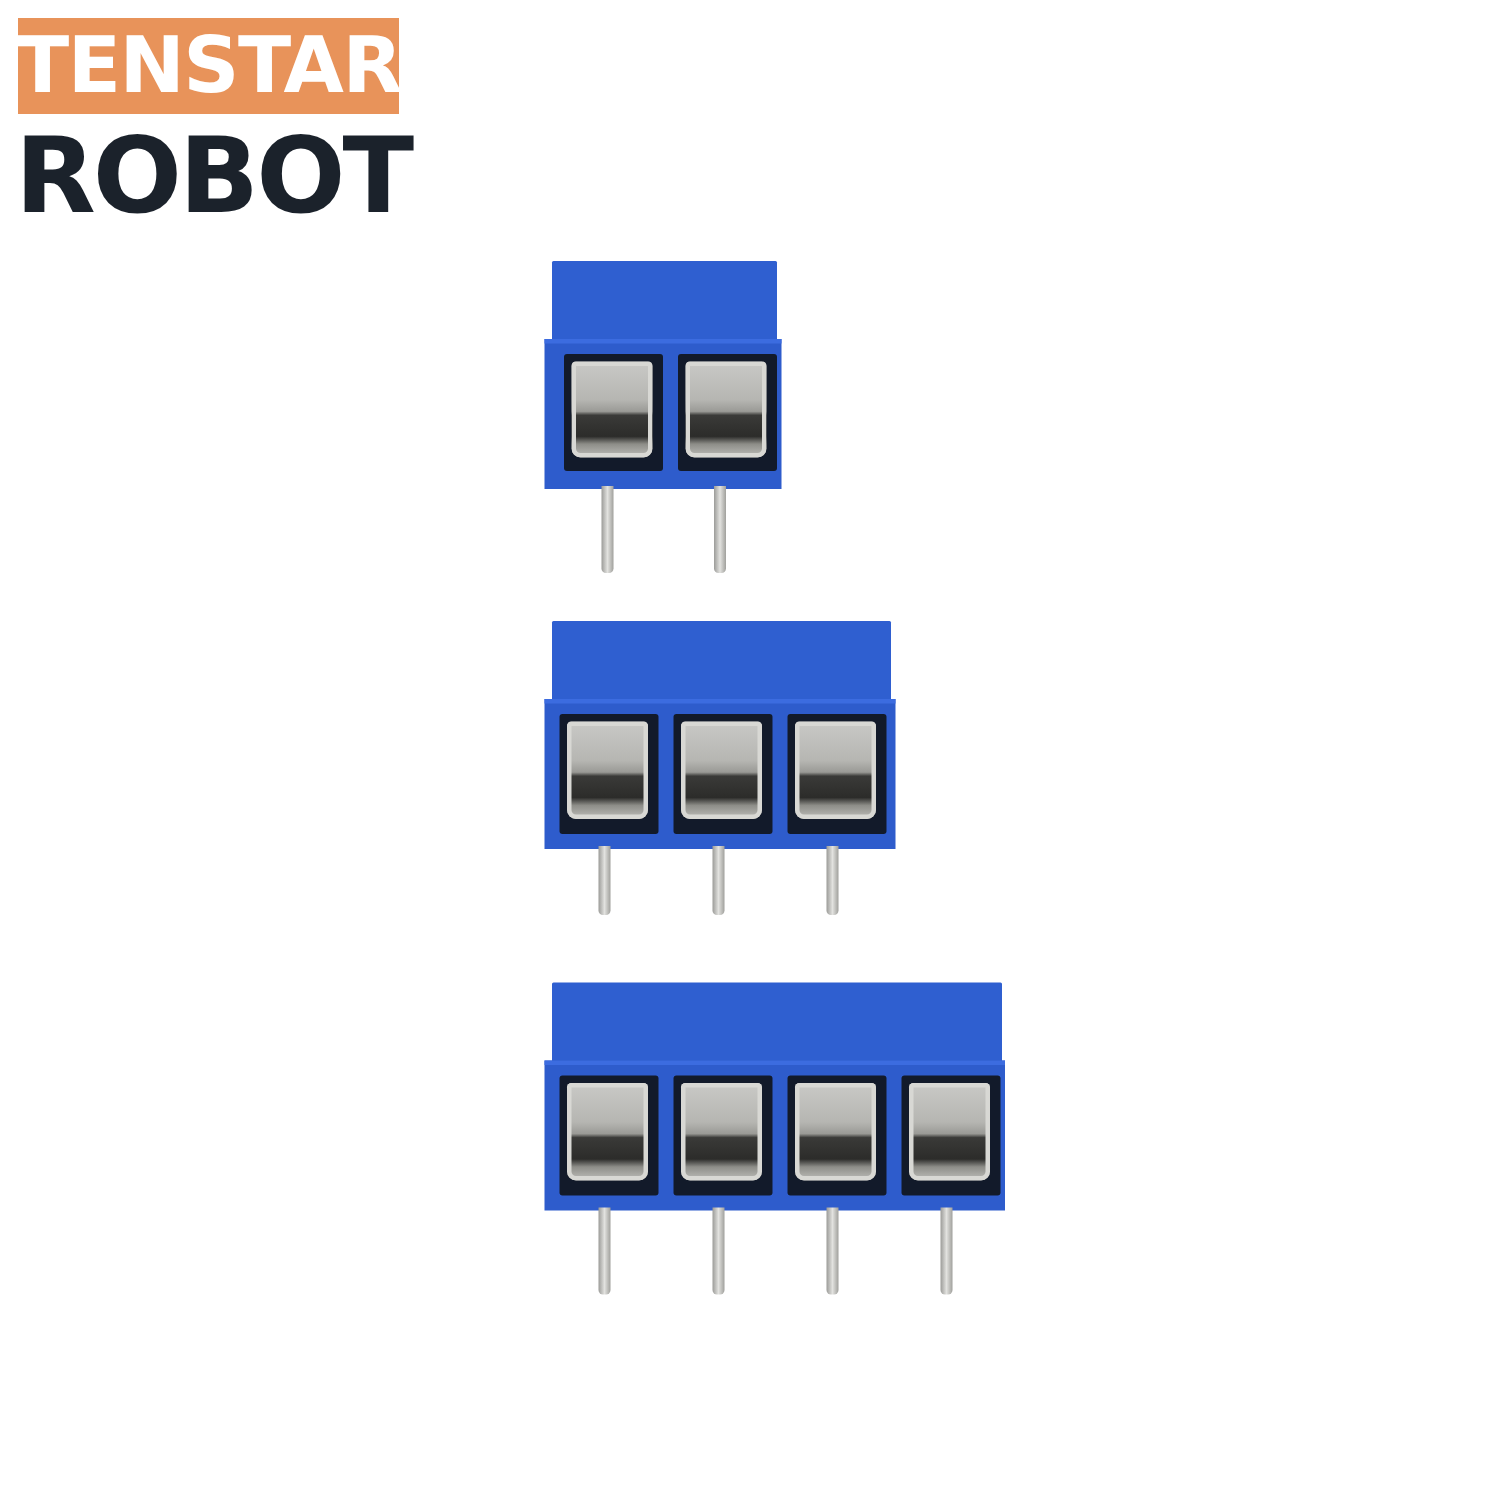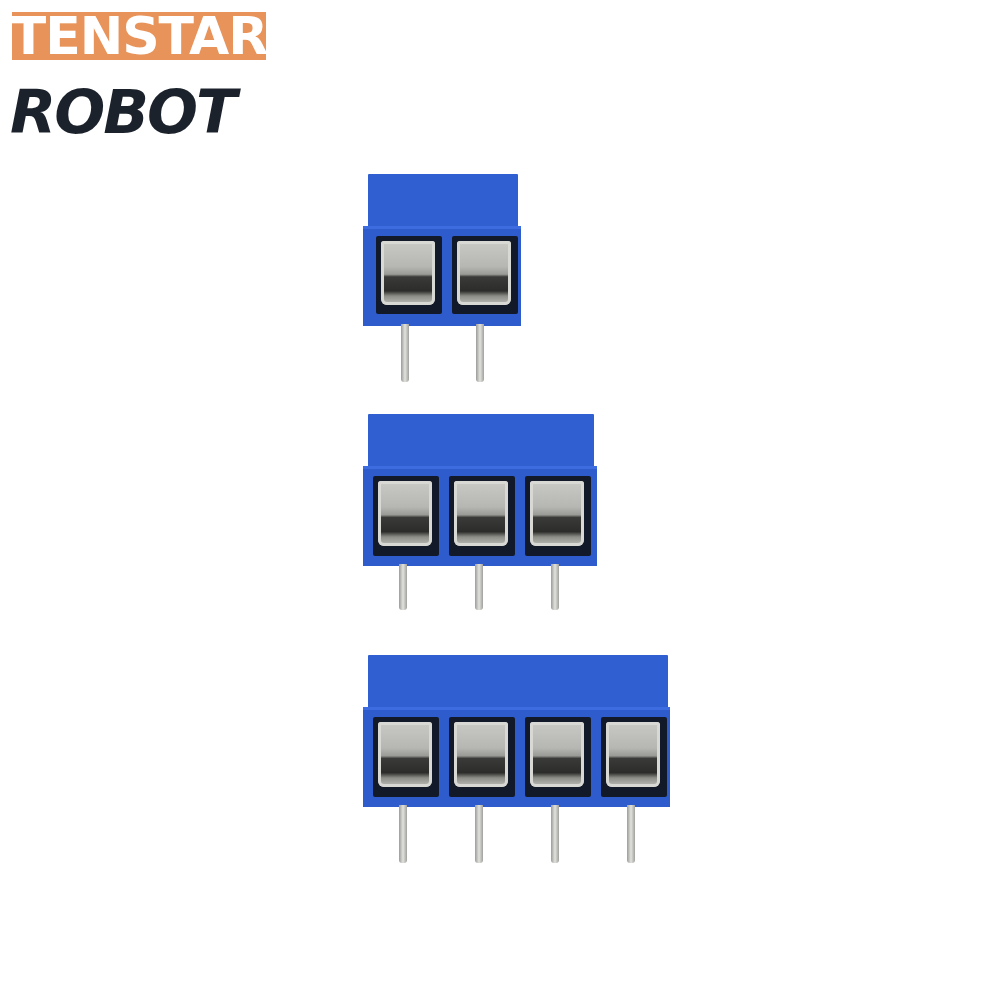--- a/index.html
+++ b/index.html
@@ -1,19 +1,19 @@
 <!DOCTYPE html>
 <html><head>
   <meta charset="utf-8">
   <style>
     html, body { margin:0; padding:0; }
     body { width:1000px; height:1000px; background:#ffffff; position:relative; overflow:hidden; font-family:"DejaVu Sans", sans-serif; }
-    .logo-banner { position:absolute; left:12px; top:12px; width:254px; height:48px; background:#e8935a; display:flex; align-items:center; justify-content:center; }
+    .logo-banner { position:absolute; left:12px; top:12px; width:254px; height:64px; background:#e8935a; display:flex; align-items:center; justify-content:center; }
     .logo-top-text { color:#ffffff; font-family:"DejaVu Sans", sans-serif; font-weight:bold; font-size:52px; letter-spacing:-1px; line-height:1; transform:scaleY(1.0); }
-    .logo-bottom-text { position:absolute; left:10px; top:82px; width:260px; text-align:left; color:#1b222b; font-family:"DejaVu Sans", sans-serif; font-weight:bold; font-size:60px; letter-spacing:-2px; line-height:1;font-style:italic; }
+    .logo-bottom-text { position:absolute; left:10px; top:82px; width:260px; text-align:left; color:#1b222b; font-family:"DejaVu Sans", sans-serif; font-weight:bold; font-size:70px; letter-spacing:-2px; line-height:1; }
     .block { position:absolute; }
     .block-top { position:absolute; background:#2f5fd0; border-radius:1px; box-shadow: inset 0 -2px 0 rgba(0,0,0,0.05); }
     .block-body { position:absolute; background:#2e5ccc; border-top:3px solid #3c6ce0; box-sizing:border-box; }
     .cell { position:absolute; background:#121a2a; border-radius:2px; overflow:hidden; }
     .clamp { position:absolute; left:8%; right:10%; top:6%; bottom:12%; border-radius:3px 3px 6px 6px;
       background:linear-gradient(#c9c9c6 0%, #b6b6b2 40%, #9a9a96 52%, #3a3a38 56%, #2c2c2a 78%, #8d8d88 86%, #c0c0bc 100%);
       box-shadow: inset 0 0 0 3px #d8d8d4; }
     .pin { position:absolute; width:8px; background:linear-gradient(90deg,#9b9b98,#e2e2df 50%,#a0a09c); border-radius:0 0 3px 3px; }
   </style>
 </head>

